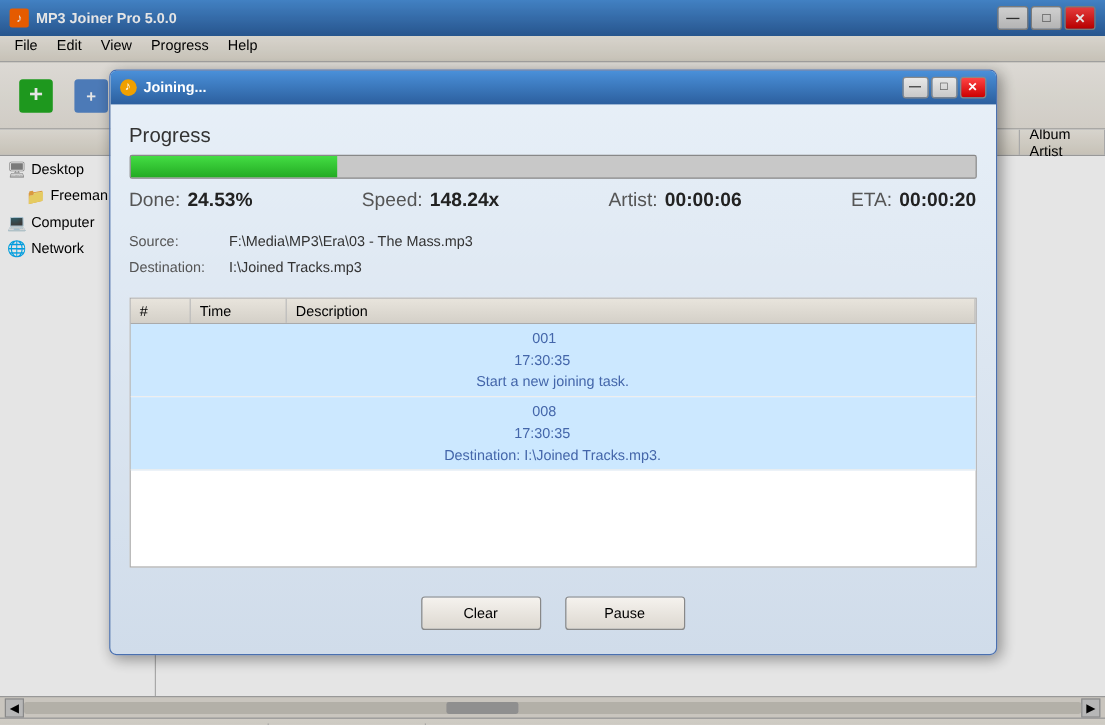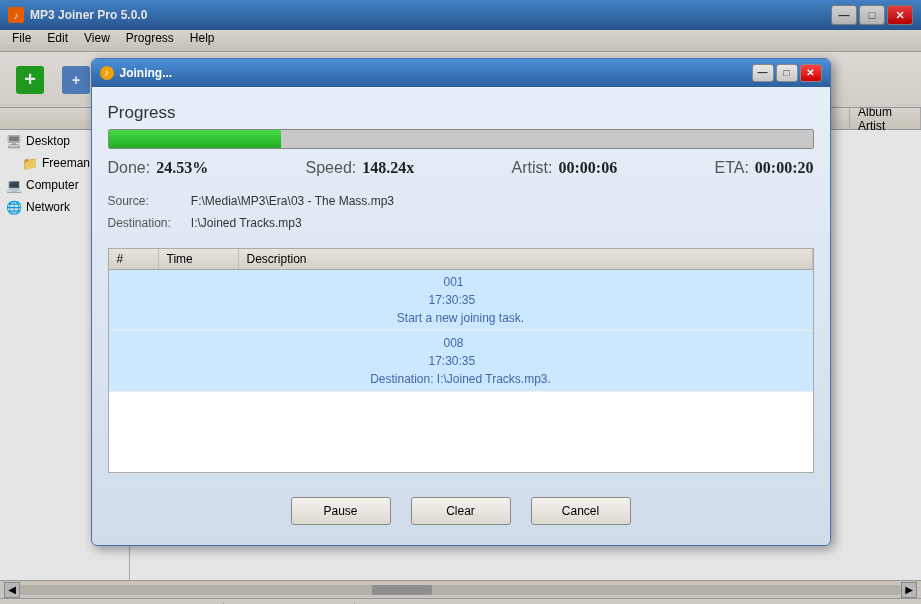--- a/index.html
+++ b/index.html
@@ -290,21 +290,21 @@
 
     .progress-stats {
       display: flex;
       justify-content: space-between;
       font-size: 16px;
       color: #333;
       margin-bottom: 14px;
     }
     .stat-group { display: flex; gap: 6px; }
     .stat-label { color: #555; }
-    .stat-value { font-weight: bold; color: #222; font-family: Liberation Serif, serif; }
+    .stat-value { font-weight: bold; color: #222; }
 
     .source-dest {
       font-size: 12px;
       color: #333;
       margin-bottom: 14px;
       line-height: 1.8;
     }
     .source-dest span.label { display: inline-block; width: 80px; color: #555; }
 
     .log-table {
@@ -536,19 +536,18 @@
         <div class="log-row selected">
           <div class="log-cell num">008</div>
           <div class="log-cell time">17:30:35</div>
           <div class="log-cell desc">Destination: I:\Joined Tracks.mp3.</div>
         </div>
 
         <div style="height: 80px;"></div>
       </div>
 
       <div class="dialog-footer">
+        <button class="dialog-btn">Clear</button>
         <button class="dialog-btn">Pause</button>
-        <button class="dialog-btn">Clear</button>
-        <button class="dialog-btn">Cancel</button>
       </div>
     </div>
   </div>
 </div>
 
 </body></html>

